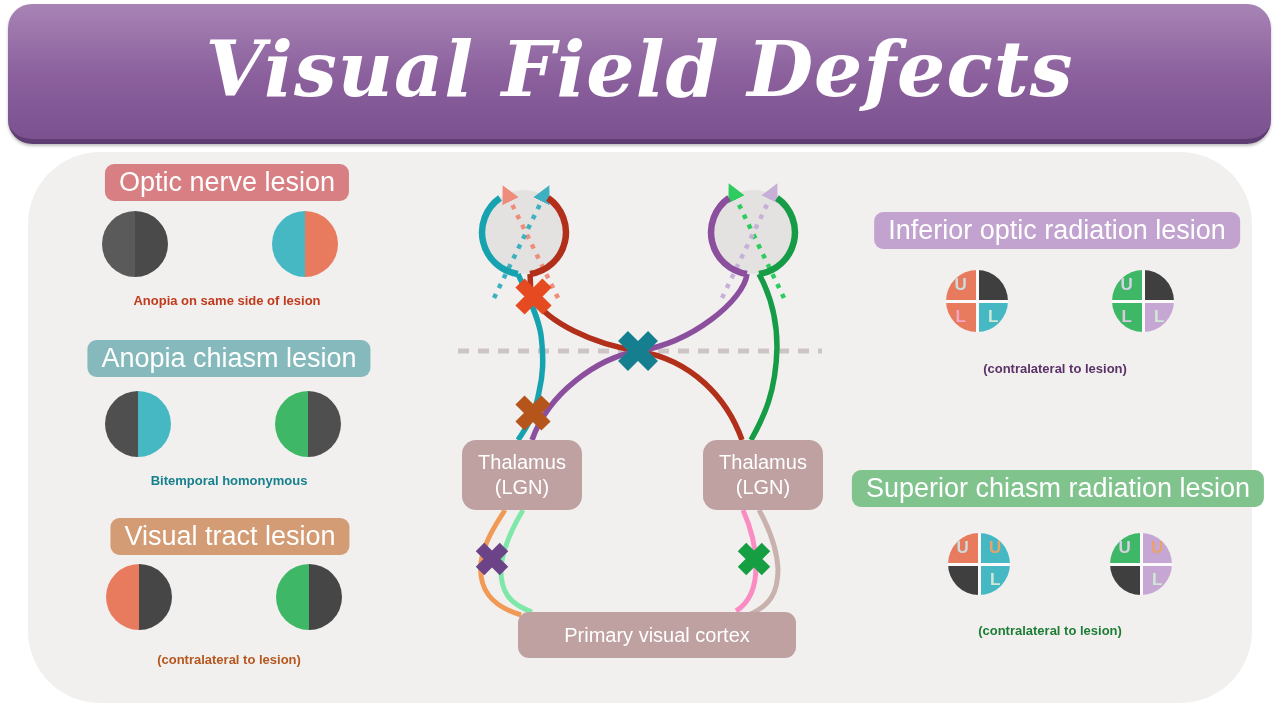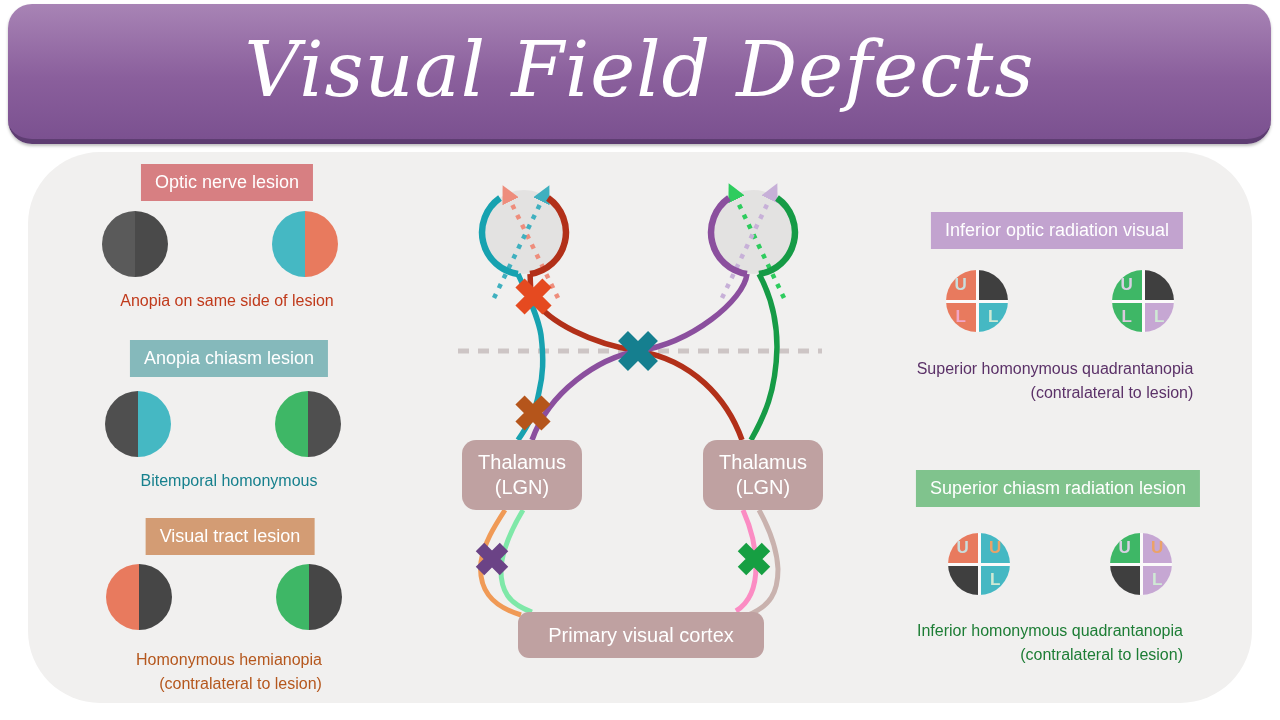--- a/index.html
+++ b/index.html
@@ -1,36 +1,36 @@
 <!DOCTYPE html>
 <html><head>
 <meta charset="utf-8">
 <style>
   html,body{margin:0;padding:0}
   body{width:1280px;height:720px;background:#ffffff;font-family:"Liberation Sans",sans-serif;position:relative;overflow:hidden}
   .banner{position:absolute;left:8px;top:4px;width:1263px;height:135px;border-radius:24px;
           background:linear-gradient(180deg,#a884b5 0%,#8a5f9c 55%,#7b5190 100%);
           border-bottom:5px solid #5e3d72;box-shadow:0 2px 3px rgba(0,0,0,.25)}
-  .title{text-align:center;line-height:132px;font-family:"DejaVu Serif",serif;font-style:italic;font-weight:normal;
+  .title{text-align:center;line-height:132px;font-family:"DejaVu Serif",serif;font-style:italic;font-weight:bold;
          font-size:76px;color:#ffffff;letter-spacing:1px}
   .panel{position:absolute;left:28px;top:152px;width:1224px;height:551px;background:#f1f0ef;border-radius:72px}
   .overlay{position:absolute;left:0;top:0}
-  .lbl{position:absolute;transform:translateX(-50%);height:37px;line-height:37px;padding:0 14px;border-radius:0;
-       color:#fff;font-size:18px;white-space:nowrap}
-  .cap{position:absolute;transform:translateX(-50%);text-align:right;font-weight:normal;font-size:16px;
+  .lbl{position:absolute;transform:translateX(-50%);height:37px;line-height:37px;padding:0 14px;border-radius:9px;
+       color:#fff;font-size:27px;white-space:nowrap}
+  .cap{position:absolute;transform:translateX(-50%);text-align:center;font-weight:bold;font-size:13px;
        line-height:24px;white-space:nowrap}
   .hemi{position:absolute;width:66px;height:66px;border-radius:50%;overflow:hidden;display:flex}
   .hemi .half{width:50%;height:100%}
   .quad{position:absolute;width:62px;height:62px;border-radius:50%;overflow:hidden;display:grid;
         grid-template-columns:1fr 1fr;grid-template-rows:1fr 1fr;gap:3px;background:#fbfafa}
   .qcell{display:flex;align-items:center;justify-content:center}
   .qletter{font-weight:bold;font-size:17px}
   .nbox{position:absolute;color:#fff;text-align:center}
   .thal{width:120px;height:70px;font-size:20px;line-height:25px;padding-top:10px;box-sizing:border-box;border-radius:14px}
-  .cortex{width:246px;height:46px;line-height:46px;font-size:20px;border-radius:11px}
+  .cortex{width:278px;height:46px;line-height:46px;font-size:20px;border-radius:11px}
 </style>
 </head>
 <body>
 
 <div class="banner">
   <div class="title">Visual Field Defects</div>
 </div>
 
 <div class="panel"></div>
 
@@ -111,25 +111,24 @@
 <div class="lbl" style="left: 230px; top: 518px; background-color: rgb(211, 156, 116);">Visual tract lesion</div>
 <div class="hemi" style="left:106px;top:564px">
   <div class="half" style="background-color: rgb(232, 122, 94);"></div>
   <div class="half" style="background-color: rgb(70, 70, 70);"></div>
 </div>
 <div class="hemi" style="left:276px;top:564px">
   <div class="half" style="background-color: rgb(62, 183, 102);"></div>
   <div class="half" style="background-color: rgb(70, 70, 70);"></div>
 </div>
 <div class="cap" style="left: 229px; top: 648px; color: rgb(181, 87, 29);">
-  <div>Homonymous hemianopia</div>
   <div>(contralateral to lesion)</div>
 </div>
 
-<div class="lbl" style="left: 1057px; top: 212px; background-color: rgb(194, 163, 207);">Inferior optic radiation visual</div>
+<div class="lbl" style="left: 1057px; top: 212px; background-color: rgb(194, 163, 207);">Inferior optic radiation lesion</div>
 <div class="quad" style="left:946px;top:270px">
   <div class="qcell" style="background-color: rgb(232, 122, 94);">
     <span class="qletter" style="color: rgb(201, 222, 221);">U</span>
     </div>
   <div class="qcell" style="background-color: rgb(63, 63, 63);">
     <span class="qletter" style="color: rgb(63, 63, 63);"></span>
     </div>
   <div class="qcell" style="background-color: rgb(232, 122, 94);">
     <span class="qletter" style="color: rgb(242, 166, 198);">L</span>
     </div>
@@ -145,21 +144,20 @@
     <span class="qletter" style="color: rgb(63, 63, 63);"></span>
     </div>
   <div class="qcell" style="background-color: rgb(62, 183, 102);">
     <span class="qletter" style="color: rgb(221, 201, 221);">L</span>
     </div>
   <div class="qcell" style="background-color: rgb(198, 167, 211);">
     <span class="qletter" style="color: rgb(207, 233, 212);">L</span>
     </div>
 </div>
 <div class="cap" style="left: 1055px; top: 357px; color: rgb(91, 49, 104);">
-  <div>Superior homonymous quadrantanopia</div>
   <div>(contralateral to lesion)</div>
 </div>
 
 <div class="lbl" style="left: 1058px; top: 470px; background-color: rgb(128, 195, 141);">Superior chiasm radiation lesion</div>
 <div class="quad" style="left:948px;top:533px">
   <div class="qcell" style="background-color: rgb(232, 122, 94);">
     <span class="qletter" style="color: rgb(201, 222, 221);">U</span>
     </div>
   <div class="qcell" style="background-color: rgb(69, 184, 195);">
     <span class="qletter" style="color: rgb(235, 162, 104);">U</span>
@@ -179,21 +177,20 @@
     <span class="qletter" style="color: rgb(235, 162, 104);">U</span>
     </div>
   <div class="qcell" style="background-color: rgb(63, 63, 63);">
     <span class="qletter" style="color: rgb(63, 63, 63);"></span>
     </div>
   <div class="qcell" style="background-color: rgb(198, 167, 211);">
     <span class="qletter" style="color: rgb(207, 233, 212);">L</span>
     </div>
 </div>
 <div class="cap" style="left: 1050px; top: 619px; color: rgb(29, 125, 53);">
-  <div>Inferior homonymous quadrantanopia</div>
   <div>(contralateral to lesion)</div>
 </div>
 
 <div class="nbox thal" style="left: 462px; top: 440px; background-color: rgb(191, 161, 161);">
   <div>Thalamus</div>
   <div>(LGN)</div>
 </div>
 <div class="nbox thal" style="left: 703px; top: 440px; background-color: rgb(191, 161, 161);">
   <div>Thalamus</div>
   <div>(LGN)</div>

